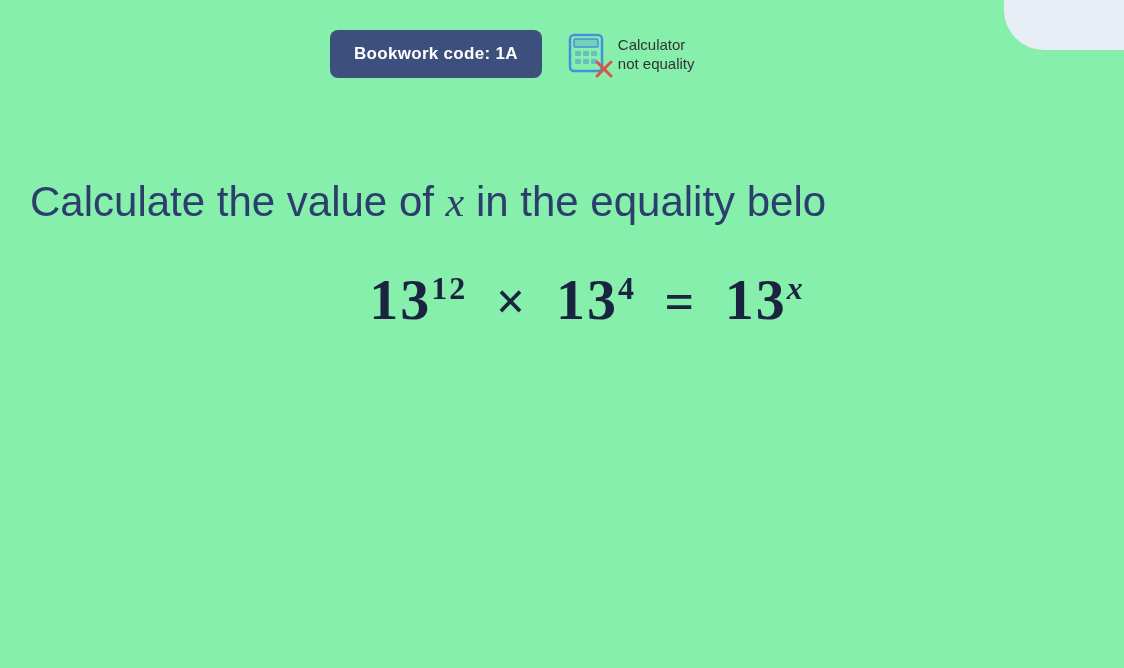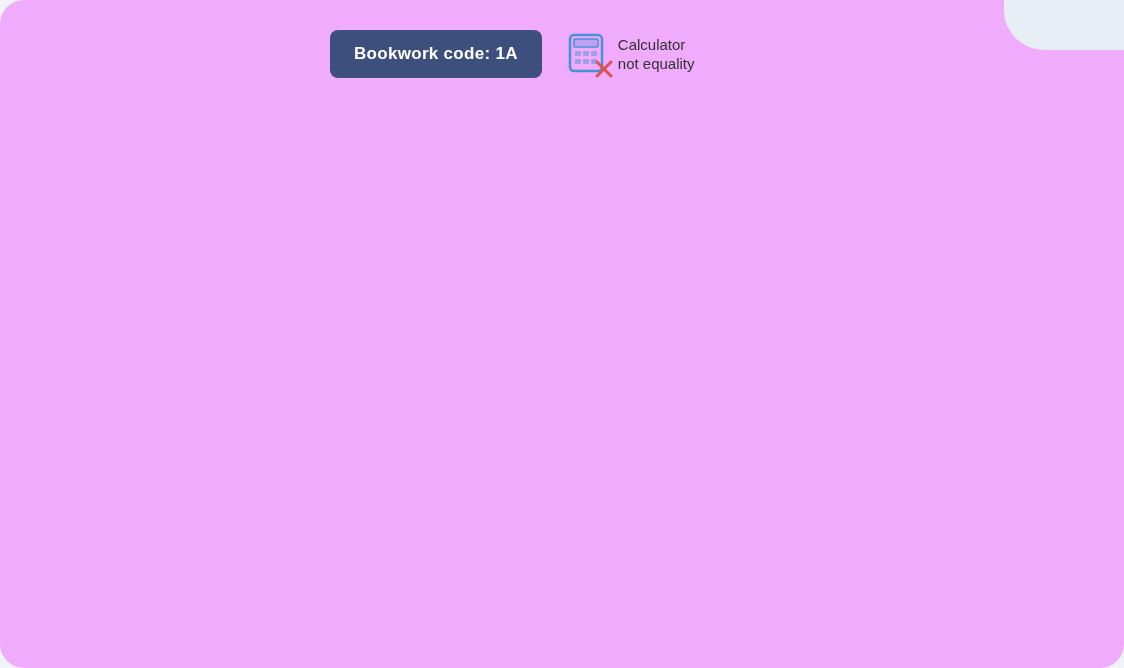--- a/index.html
+++ b/index.html
@@ -11,25 +11,24 @@
     body {
       width: 1124px;
       height: 668px;
       background-color: #f0f4f8;
       font-family: 'Georgia', serif;
       overflow: hidden;
       position: relative;
     }
 
     .main-content {
-      background-color: #f0abfc;
+      background-color: #86efac;
       width: 100%;
       height: 100%;
       position: relative;
-      border-radius: 24px;
     }
 
     .top-bar {
       display: flex;
       align-items: center;
       padding: 30px 0 20px 330px;
       gap: 24px;
     }
 
     .bookwork-badge {
@@ -179,17 +178,27 @@
       <div class="calc-label">
         <div>Calculator</div>
         <div>not equality</div>
       </div>
     </div>
 
   </div>
 
   <div class="question-area">
 
-
+    <div class="question-text">
+      <span>Calculate the value of </span><em>x</em><span> in the equality belo</span>
+    </div>
+
+    <div class="math-expression">
+      <span class="base">13</span><sup>12</sup>
+      <span class="operator">×</span>
+      <span class="base">13</span><sup>4</sup>
+      <span class="equals">=</span>
+      <span class="base">13</span><sup class="var-x">x</sup>
+    </div>
 
   </div>
 
 </div>
 
 </body></html>

